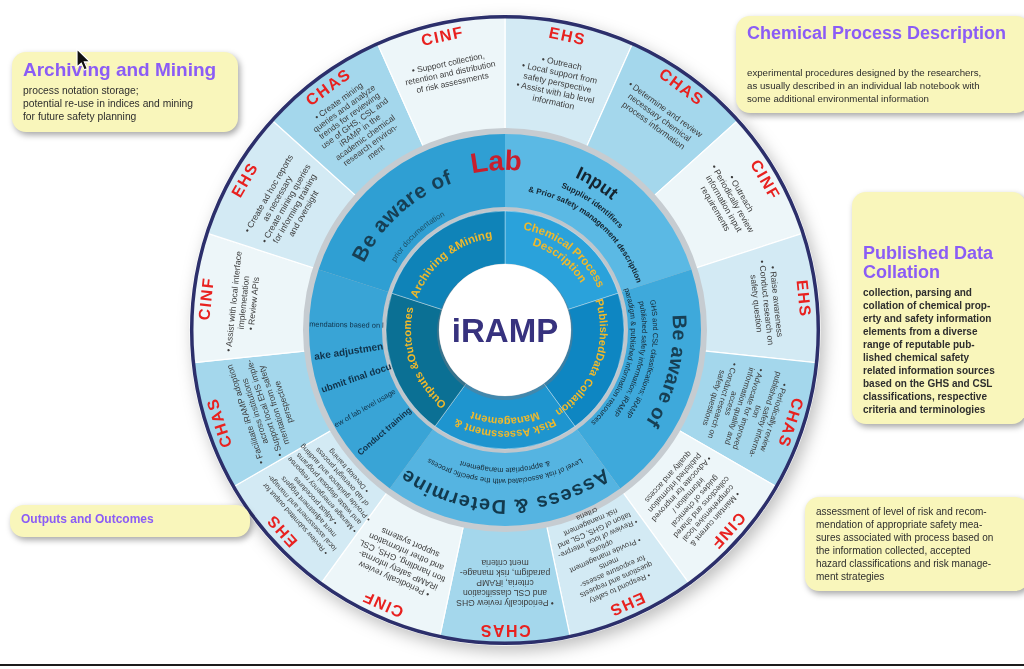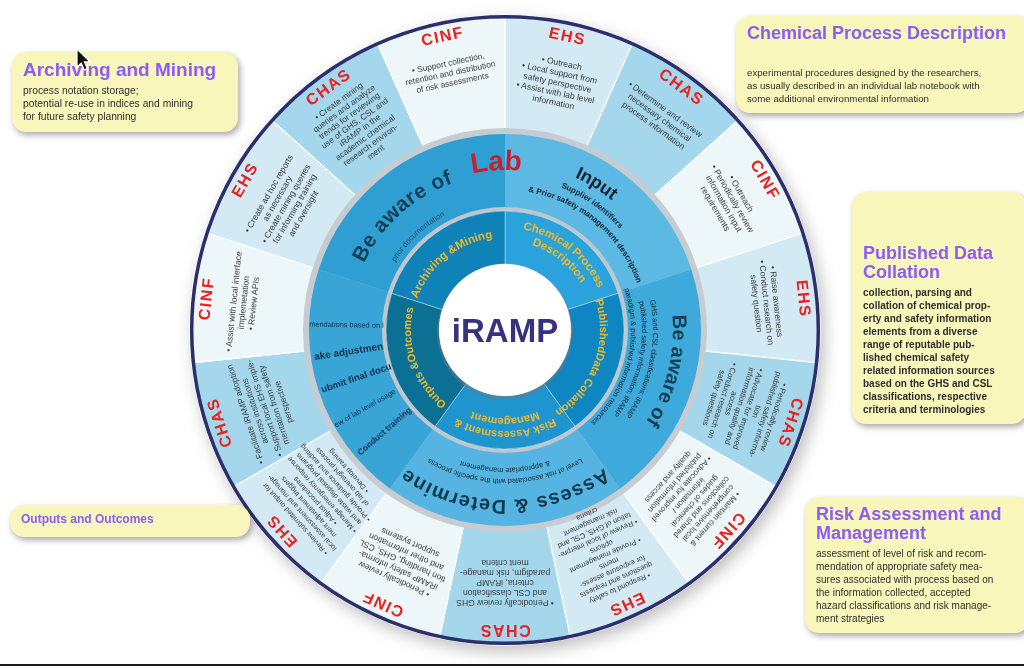--- a/index.html
+++ b/index.html
@@ -203,21 +203,20 @@
 elements from a diverse
 range of reputable pub-
 lished chemical safety
 related information sources
 based on the GHS and CSL
 classifications, respective
 criteria and terminologies</div>
   </div>
 
   <div class="callout c-risk">
-    <div class="c-title">Risk Assessment and Management</div>
     <div class="c-body">assessment of level of risk and recom-
 mendation of appropriate safety mea-
 sures associated with process based on
 the information collected, accepted
 hazard classifications and risk manage-
 ment strategies</div>
   </div>
 
   <div class="callout c-outputs">
     <div class="c-title">Outputs and Outcomes</div>

